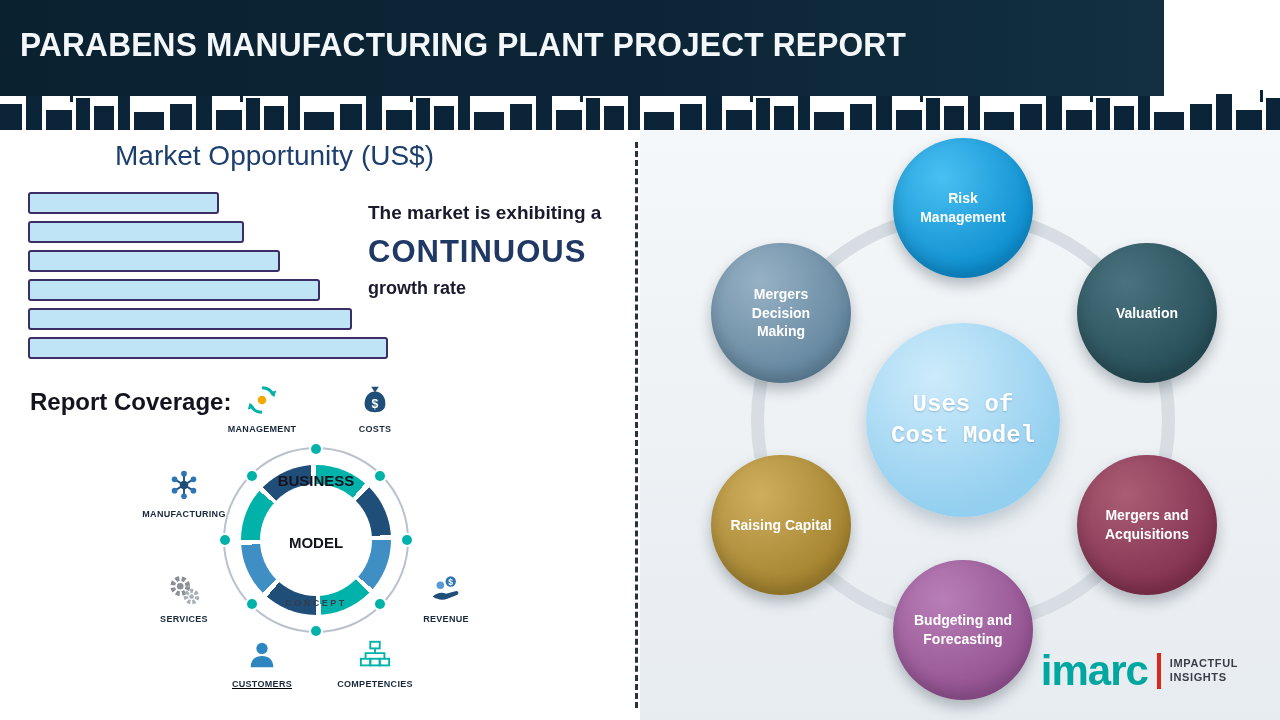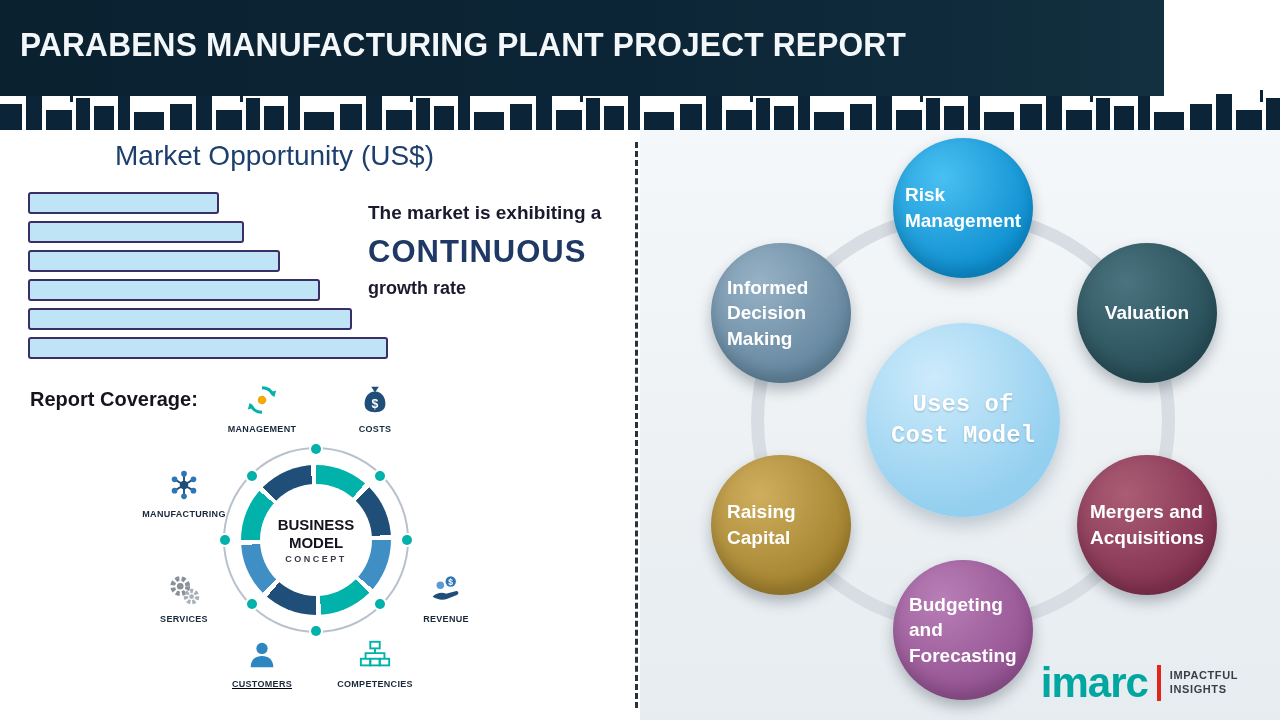--- a/index.html
+++ b/index.html
@@ -28,21 +28,21 @@
     color:#1d3f6e; z-index:2; }
   .bar-chart { position:absolute; left:28px; top:192px; z-index:2; }
   .bar { height:22px; margin-bottom:7px; border:2px solid #3b2d66; border-radius:3px;
     background:#bfe4f6; }
   .growth-block { position:absolute; left:368px; top:202px; width:290px; z-index:2; }
   .growth-line1 { font-size:19px; font-weight:bold; color:#1a1a2e; }
   .growth-line2 { font-size:31px; font-weight:bold; color:#203864; letter-spacing:1px; margin-top:10px; }
   .growth-line3 { font-size:18px; font-weight:bold; color:#1a1a2e; margin-top:8px; }
 
   
-  .coverage-label { position:absolute; left:30px; top:388px; font-size:20px; font-weight:bold;
+  .coverage-label { position:absolute; left:30px; top:388px; font-size:24px; font-weight:bold;
     color:#14141e; z-index:2; }
   .bm-wrap { position:absolute; left:150px; top:375px; width:330px; height:335px; z-index:2; }
   .bm-item { position:absolute; width:92px; text-align:center; }
   .bm-item .lbl { display:block; margin-top:3px; font-size:9px; font-weight:bold; color:#18283a;
     letter-spacing:0.3px; }
   .bm-pos-0 { left:66px;  top:8px; }
   .bm-pos-1 { left:179px; top:8px; }
   .bm-pos-2 { left:-12px; top:93px; }
   .bm-pos-3 { left:250px; top:93px; }
   .bm-pos-4 { left:-12px; top:198px; }
@@ -59,45 +59,45 @@
     background:conic-gradient(from 0deg,
       #00b2a9 0deg 41deg,  #ffffff 41deg 45deg,
       #1f4e79 45deg 86deg, #ffffff 86deg 90deg,
       #3f8fc4 90deg 131deg, #ffffff 131deg 135deg,
       #00b2a9 135deg 176deg, #ffffff 176deg 180deg,
       #1f4e79 180deg 221deg, #ffffff 221deg 225deg,
       #3f8fc4 225deg 266deg, #ffffff 266deg 270deg,
       #00b2a9 270deg 311deg, #ffffff 311deg 315deg,
       #1f4e79 315deg 356deg, #ffffff 356deg 360deg); }
   .bm-donut-inner { width:112px; height:112px; border-radius:50%; background:#ffffff;
-    display:flex; flex-direction:column; align-items:center; justify-content:center; }
+    display:flex; flex-direction:column; align-items:center; justify-content:center;gap:44px; }
   .bm-center-l1, .bm-center-l2 { font-size:15px; font-weight:bold; color:#14141e; line-height:1.15; }
   .bm-center-l3 { font-size:9px; font-weight:bold; color:#3a3a48; letter-spacing:2.5px; margin-top:3px; }
 
   
   .cm-ring { position:absolute; left:751px; top:208px; width:424px; height:424px;
     border:13px solid #d7dde2; border-radius:50%; z-index:1; }
   .cm-hub { position:absolute; left:866px; top:323px; width:194px; height:194px; border-radius:50%;
     display:flex; flex-direction:column; align-items:center; justify-content:center; z-index:3;
     box-shadow:0 8px 18px rgba(40,70,95,0.25); }
   .cm-hub span { color:#ffffff; font-size:24px; font-weight:bold; line-height:1.3;
     text-shadow:0 1px 2px rgba(0,60,90,0.25); }
   .cost-node { position:absolute; width:140px; height:140px; border-radius:50%;
-    display:flex; align-items:center; justify-content:center; z-index:2;
-    padding:0 16px; color:#ffffff; font-size:19px; font-weight:bold; line-height:1.35;
+    display:flex; align-items:center; justify-content:center; text-align:center; z-index:2;
+    padding:0 16px; color:#ffffff; font-size:14px; font-weight:bold; line-height:1.35;
     box-shadow:0 7px 14px rgba(30,45,60,0.30), inset 0 -8px 14px rgba(0,0,0,0.16); }
   .node-0 { left:893px;  top:138px; }
   .node-1 { left:711px;  top:243px; }
   .node-2 { left:1077px; top:243px; }
   .node-3 { left:711px;  top:455px; }
   .node-4 { left:1077px; top:455px; }
   .node-5 { left:893px;  top:560px; }
 
   
-  .logo { position:absolute; right:42px; bottom:16px; display:flex; align-items:center; gap:9px; z-index:4; }
+  .logo { position:absolute; right:42px; bottom:28px; display:flex; align-items:center; gap:9px; z-index:4; }
   .logo-word { font-size:42px; font-weight:bold; color:#00a7a0; letter-spacing:-1px; line-height:1; }
   .logo-sep { width:4px; height:36px; background:#e1251b; }
   .logo-tag { display:flex; flex-direction:column; justify-content:center; }
   .logo-tag span { font-size:11px; font-weight:bold; color:#3c3c46; letter-spacing:0.6px; line-height:1.25; }
 </style>
 </head>
 <body>
 
 <div id="stage">
 
@@ -248,21 +248,21 @@
   </div>
 
   <div class="cm-ring"></div>
 
   <div class="cm-hub" style="background: radial-gradient(circle at 35% 28%, rgb(205, 235, 251) 0%, rgb(147, 207, 239) 72%); font-family: Liberation Mono, monospace;">
     <span>Uses of</span>
     <span>Cost Model</span>
   </div>
 
   <div class="cost-node node-0" style="background: radial-gradient(circle at 35% 28%, rgb(73, 192, 242) 0%, rgb(14, 143, 208) 72%);">Risk Management</div>
-  <div class="cost-node node-1" style="background: radial-gradient(circle at 35% 28%, rgb(151, 177, 197) 0%, rgb(100, 135, 159) 72%);">Informed Decision Making</div>
+  <div class="cost-node node-1" style="background: radial-gradient(circle at 35% 28%, rgb(151, 177, 197) 0%, rgb(100, 135, 159) 72%);">Mergers Decision Making</div>
   <div class="cost-node node-2" style="background: radial-gradient(circle at 35% 28%, rgb(74, 115, 127) 0%, rgb(39, 78, 88) 72%);">Valuation</div>
   <div class="cost-node node-3" style="background: radial-gradient(circle at 35% 28%, rgb(207, 174, 94) 0%, rgb(163, 131, 47) 72%);">Raising Capital</div>
   <div class="cost-node node-4" style="background: radial-gradient(circle at 35% 28%, rgb(171, 93, 117) 0%, rgb(131, 50, 80) 72%);">Mergers and Acquisitions</div>
   <div class="cost-node node-5" style="background: radial-gradient(circle at 35% 28%, rgb(184, 126, 182) 0%, rgb(148, 83, 146) 72%);">Budgeting and Forecasting</div>
 
   <div class="logo">
     <span class="logo-word">imarc</span>
     <span class="logo-sep"></span>
     <span class="logo-tag">
       <span>IMPACTFUL</span>

